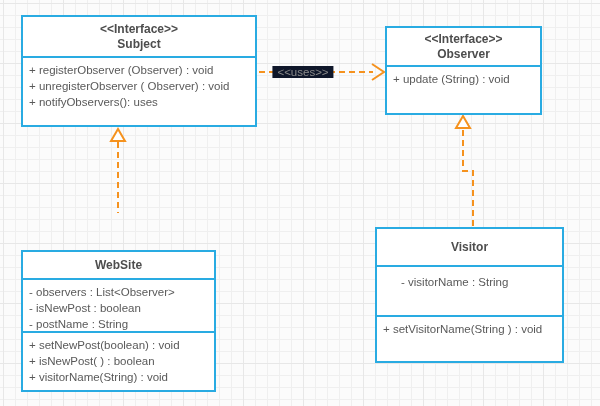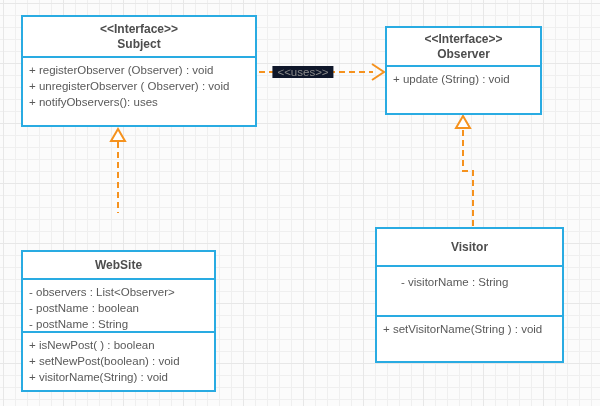--- a/index.html
+++ b/index.html
@@ -119,26 +119,26 @@
       <div>+ update (String) : void</div>
     </div>
   </div>
 
   <div class="uml-class" id="box-website">
     <div class="uml-header">
       <div>WebSite</div>
     </div>
     <div class="uml-section attrs">
       <div>- observers : List&lt;Observer&gt;</div>
-      <div>- postName : boolean</div>
+      <div>- isNewPost : boolean</div>
       <div>- postName : String</div>
     </div>
     <div class="uml-section grow">
+      <div>+ setNewPost(boolean) : void</div>
       <div>+ isNewPost( ) : boolean</div>
-      <div>+ setNewPost(boolean) : void</div>
       <div>+ visitorName(String) : void</div>
     </div>
   </div>
 
   <div class="uml-class" id="box-visitor">
     <div class="uml-header">
       <div>Visitor</div>
     </div>
     <div class="uml-section attrs">
       <div>- visitorName : String</div>

